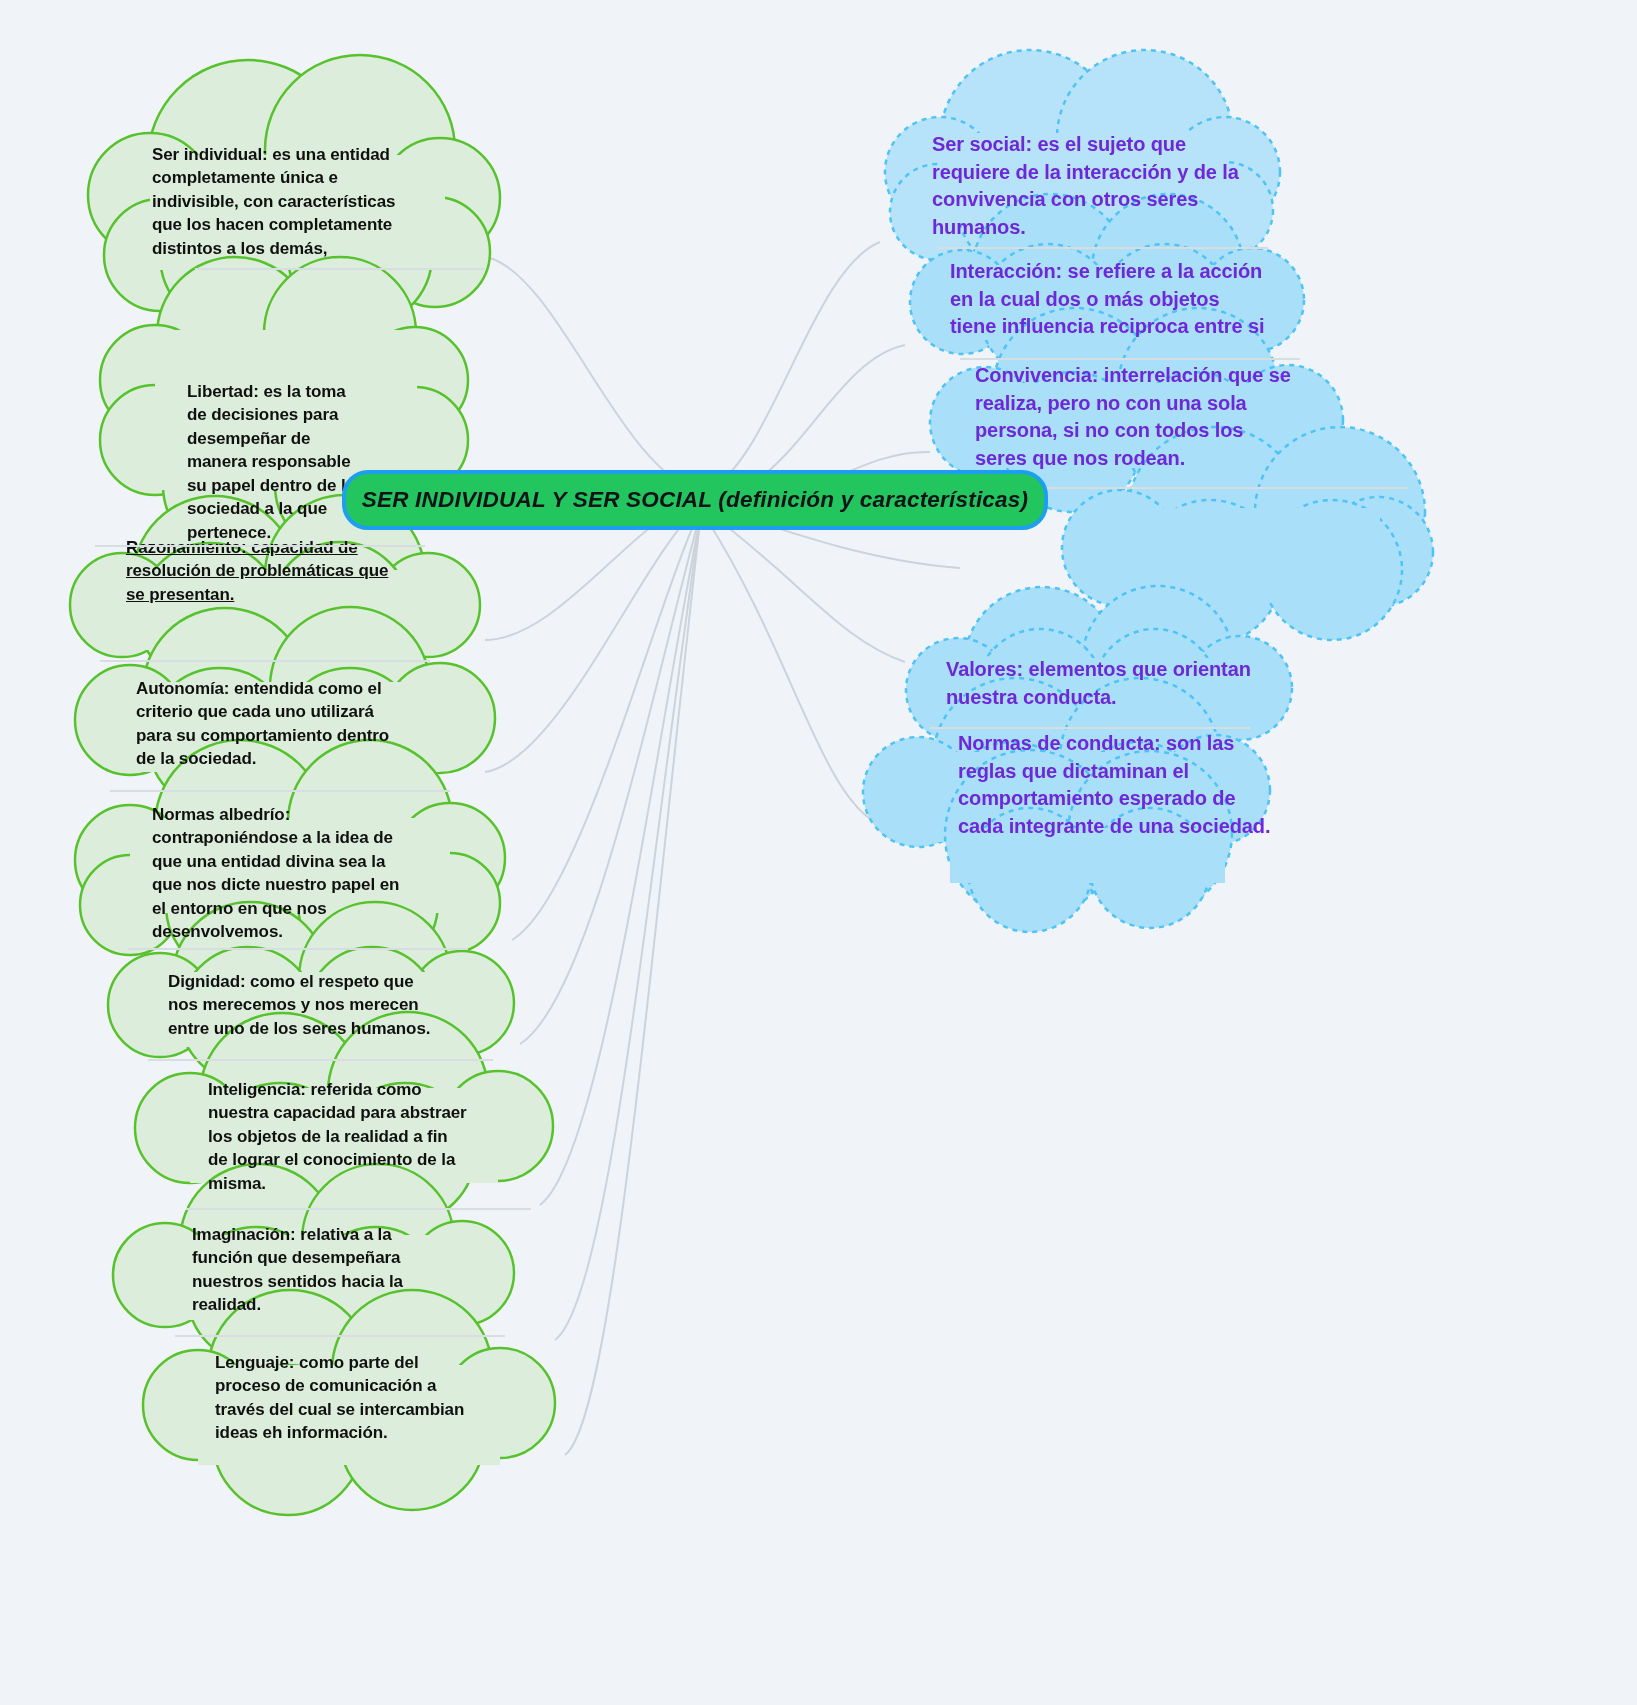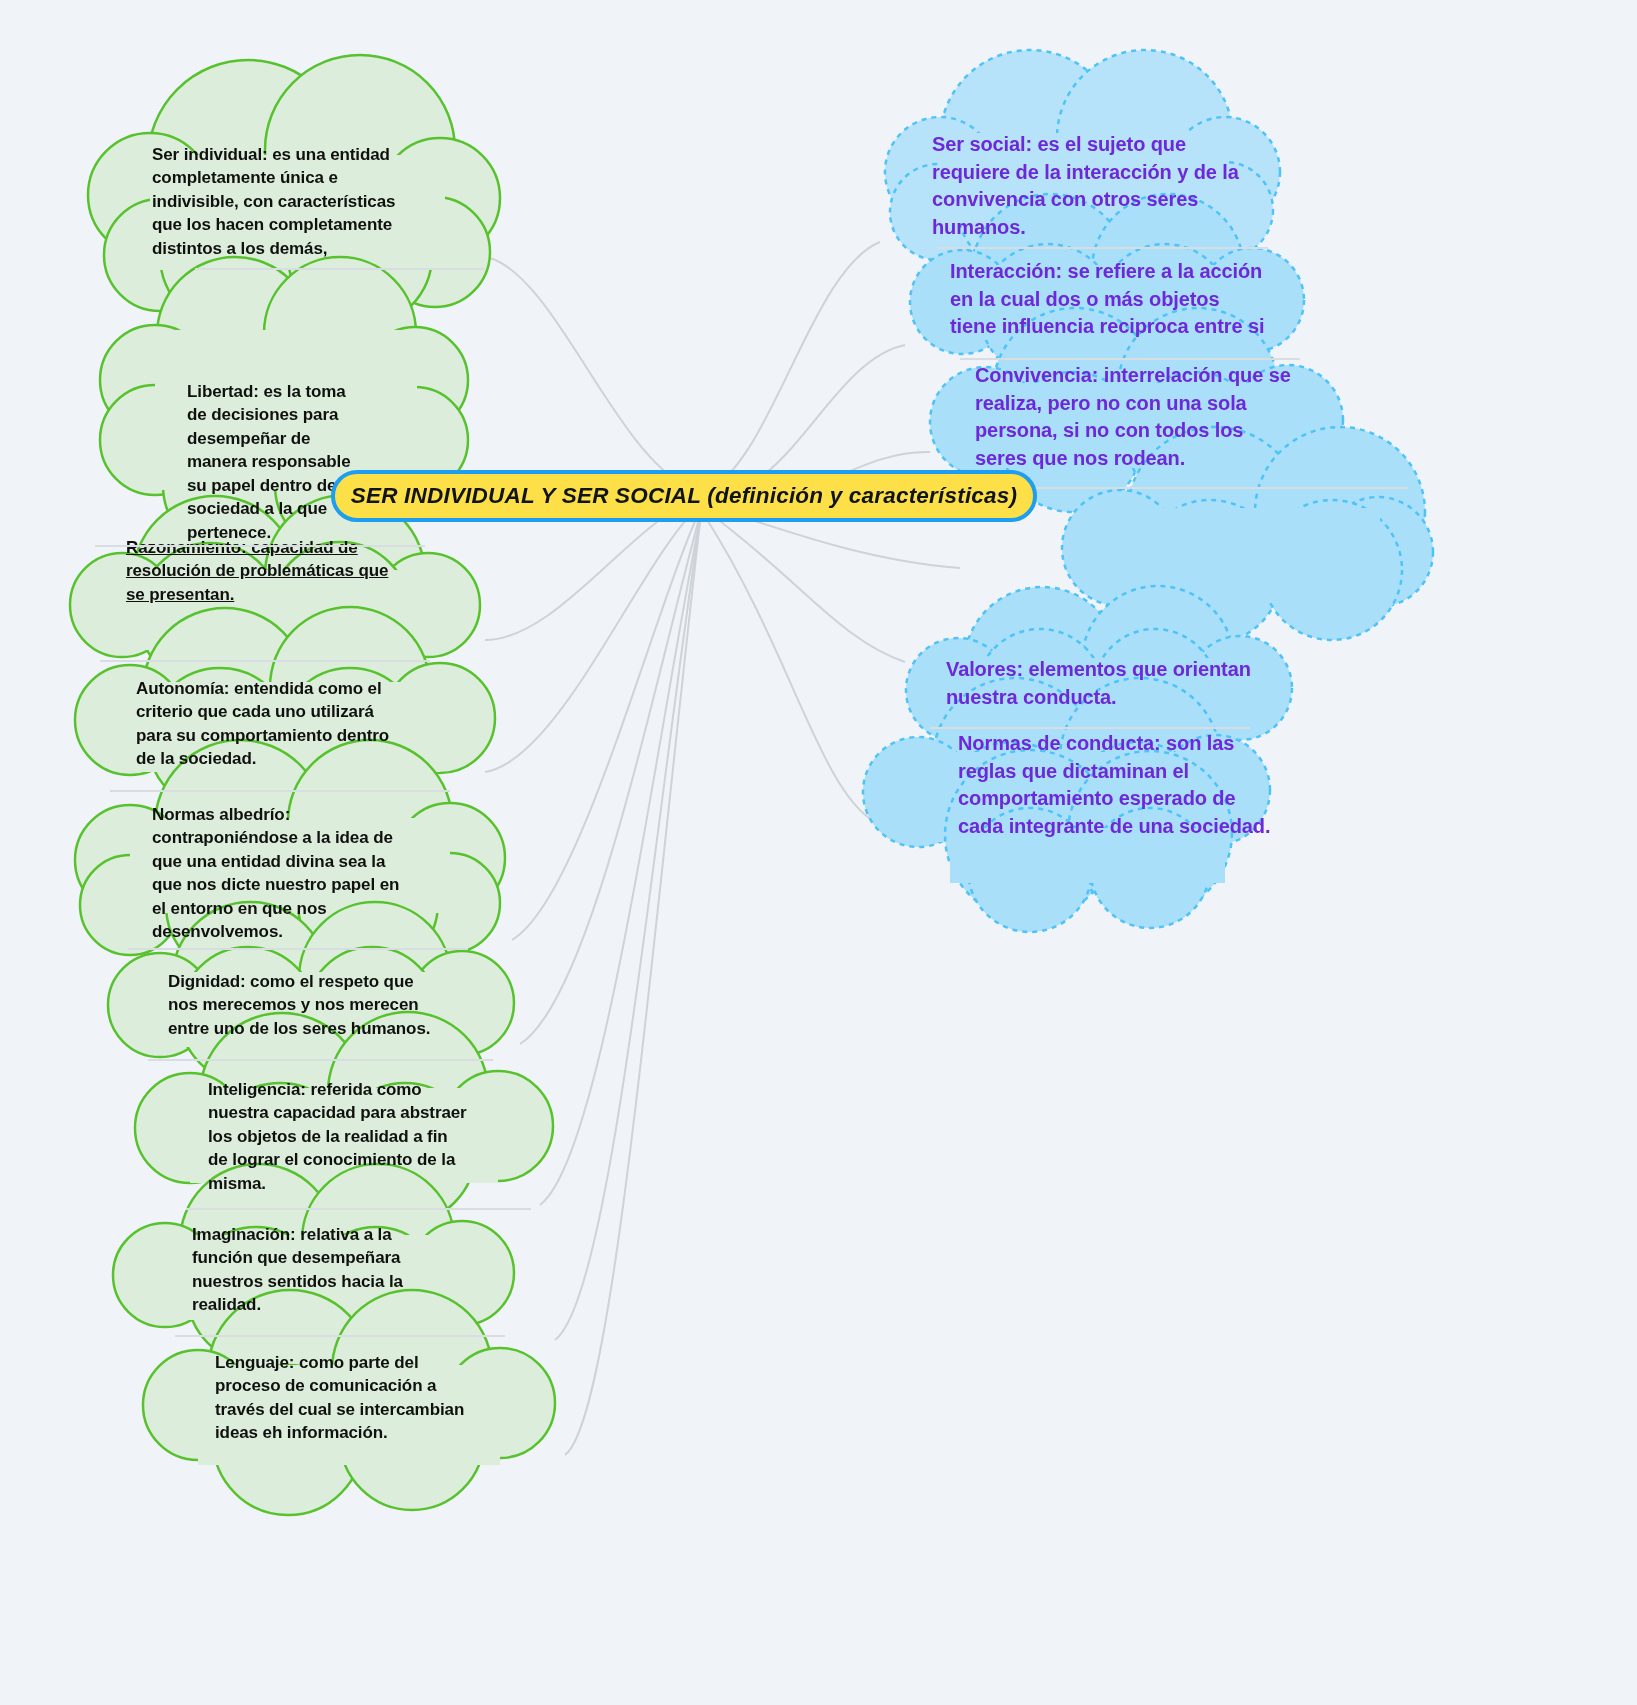--- a/index.html
+++ b/index.html
@@ -52,26 +52,26 @@
   }
   .sep {
     position: absolute;
     height: 2px;
     background: #d8dde2;
     z-index: 4;
   }
   #center-node {
     position: absolute;
     z-index: 6;
-    left: 331px;
+    left: 342px;
     top: 470px;
     width: 706px;
-    height: 52px;
+    height: 60px;
     box-sizing: border-box;
-    background: #fde047;
+    background: #22c55e;
     border: 4px solid #1d9ef0;
     border-radius: 26px;
     display: flex;
     align-items: center;
     justify-content: center;
   }
   #center-node .title {
     font-style: italic;
     font-weight: bold;
     font-size: 22.5px;

